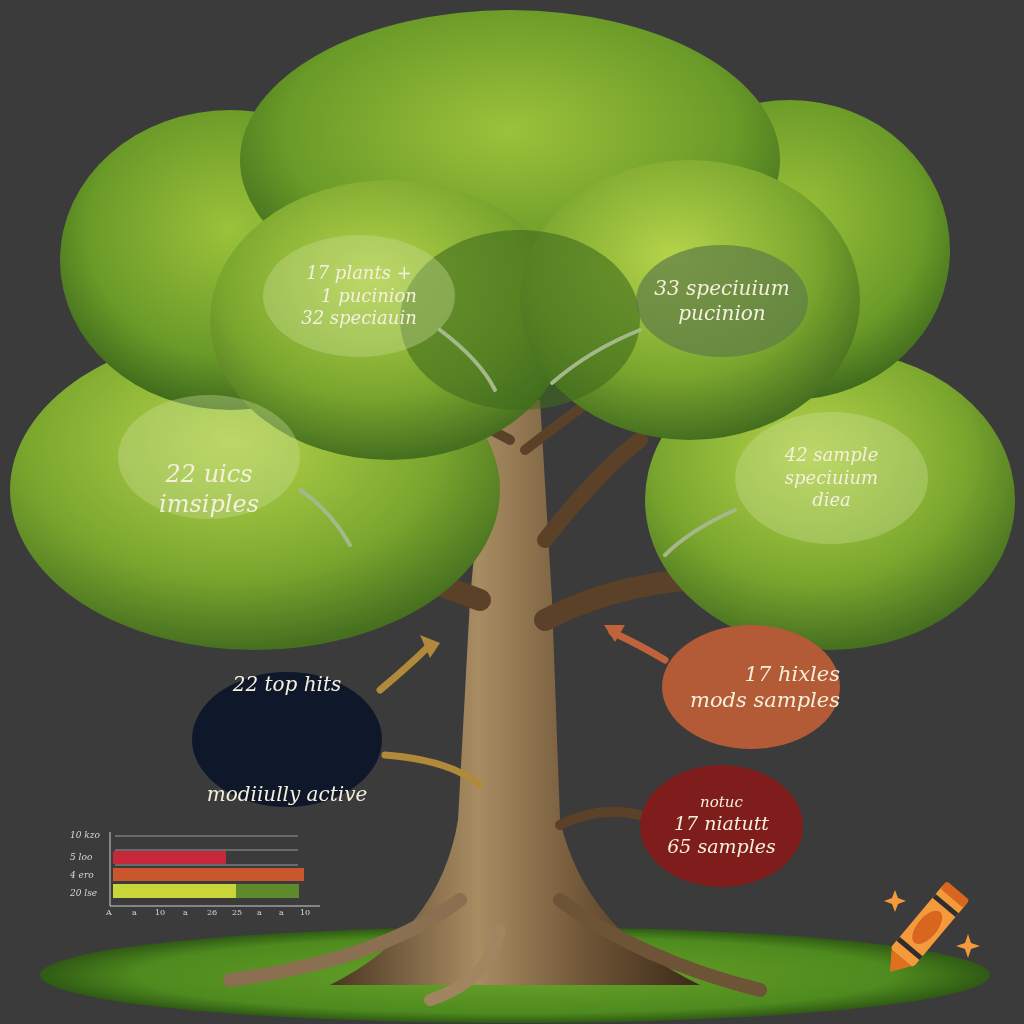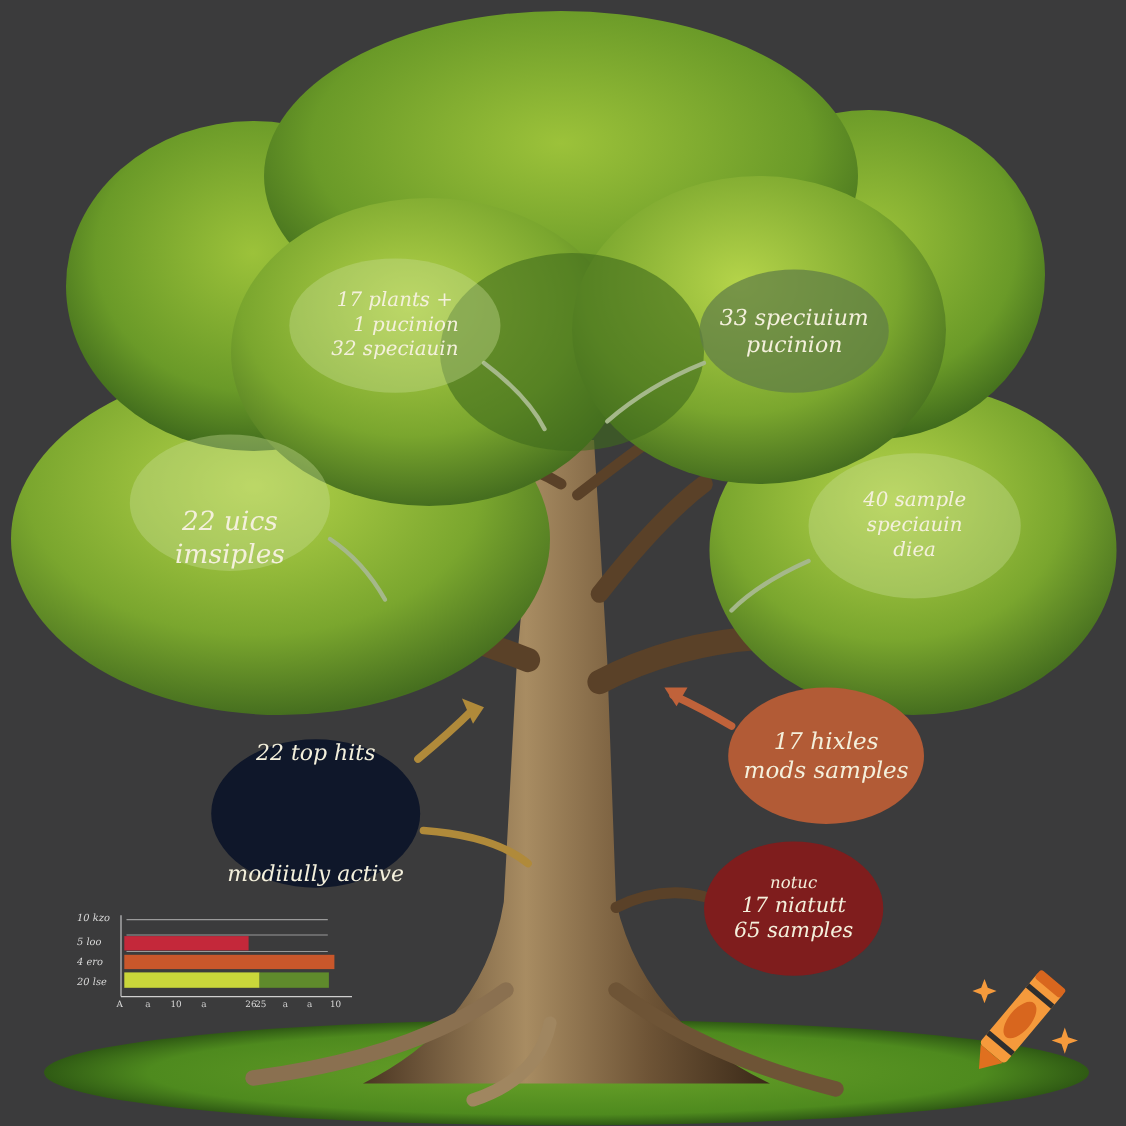--- a/index.html
+++ b/index.html
@@ -6,21 +6,21 @@
   body { width:1024px; height:1024px; background:#3b3b3c; overflow:hidden; position:relative;
          font-family:"DejaVu Serif", serif; }
   #scene { position:absolute; left:0; top:0; width:1024px; height:1024px; }
   .bubble { position:absolute; display:flex; flex-direction:column; align-items:center; justify-content:center;
             border-radius:50%; color:#f4f0dc; font-style:italic; text-align:center; line-height:1.25;
             font-family:"DejaVu Serif", serif; }
   .bubble span { display:block; white-space:nowrap; }
   .b-leaf { background:rgba(200,220,150,0.38); }
   .b-leaf-dark { background:rgba(95,125,70,0.72); }
   .b-gold { background:#0f172a;justify-content:space-between; }
-  .b-rust { background:#b25b36; }
+  .b-rust { background:#b25b36;align-items:flex-end; }
   .b-moss { background:#7f1d1d; }
   .chart { position:absolute; left:70px; top:828px; width:250px; height:92px; }
   .chart-ylab { position:absolute; left:0; font-size:9px; color:#d8d8d8; font-style:italic; width:36px; text-align:left; }
   .chart-xlab { position:absolute; top:80px; font-size:8px; color:#d8d8d8; }
   .crayon { position:absolute; left:868px; top:868px; width:120px; height:116px; }
 </style>
 </head>
 <body>
 
 <svg id="scene" viewBox="0 0 1024 1024" xmlns="http://www.w3.org/2000/svg">
@@ -100,22 +100,22 @@
   <span>33 speciuium</span>
   <span>pucinion</span>
 </div>
 
 <div class="bubble b-leaf" style="left:118px;top:395px;width:182px;height:124px;font-size:24px;justify-content:flex-end;">
   <span>22 uics</span>
   <span>imsiples</span>
 </div>
 
 <div class="bubble b-leaf" style="left:735px;top:412px;width:193px;height:132px;font-size:18px;">
-  <span>40 sample</span>
-  <span>speciauin</span>
+  <span>42 sample</span>
+  <span>speciuium</span>
   <span>diea</span>
 </div>
 
 <div class="bubble b-rust" style="left:662px;top:625px;width:178px;height:124px;font-size:21px;">
   <span>17 hixles</span>
   <span>mods samples</span>
 </div>
 
 <div class="bubble b-gold" style="left:192px;top:672px;width:190px;height:135px;font-size:20px;">
   <span>22 top hits</span>
@@ -141,21 +141,21 @@
     <rect x="166" y="56" width="63" height="14" fill="#5f8a2c"></rect>
   </svg>
   <span class="chart-ylab" style="top:2px;">10 kzo</span>
   <span class="chart-ylab" style="top:24px;">5 loo</span>
   <span class="chart-ylab" style="top:42px;">4 ero</span>
   <span class="chart-ylab" style="top:60px;">20 lse</span>
   <span class="chart-xlab" style="left:36px;">A</span>
   <span class="chart-xlab" style="left:62px;">a</span>
   <span class="chart-xlab" style="left:85px;">10</span>
   <span class="chart-xlab" style="left:113px;">a</span>
-  <span class="chart-xlab" style="left:137px;margin-left:16px;">26</span>
+  <span class="chart-xlab" style="left:137px;">26</span>
   <span class="chart-xlab" style="left:162px;">25</span>
   <span class="chart-xlab" style="left:187px;">a</span>
   <span class="chart-xlab" style="left:209px;">a</span>
   <span class="chart-xlab" style="left:230px;">10</span>
 </div>
 
 <svg class="crayon" viewBox="0 0 120 116" xmlns="http://www.w3.org/2000/svg">
   <g transform="rotate(-50 60 60)">
     <rect x="20" y="44" width="86" height="30" rx="4" fill="#f59a3c"></rect>
     <rect x="98" y="44" width="10" height="30" rx="3" fill="#d8661e"></rect>

